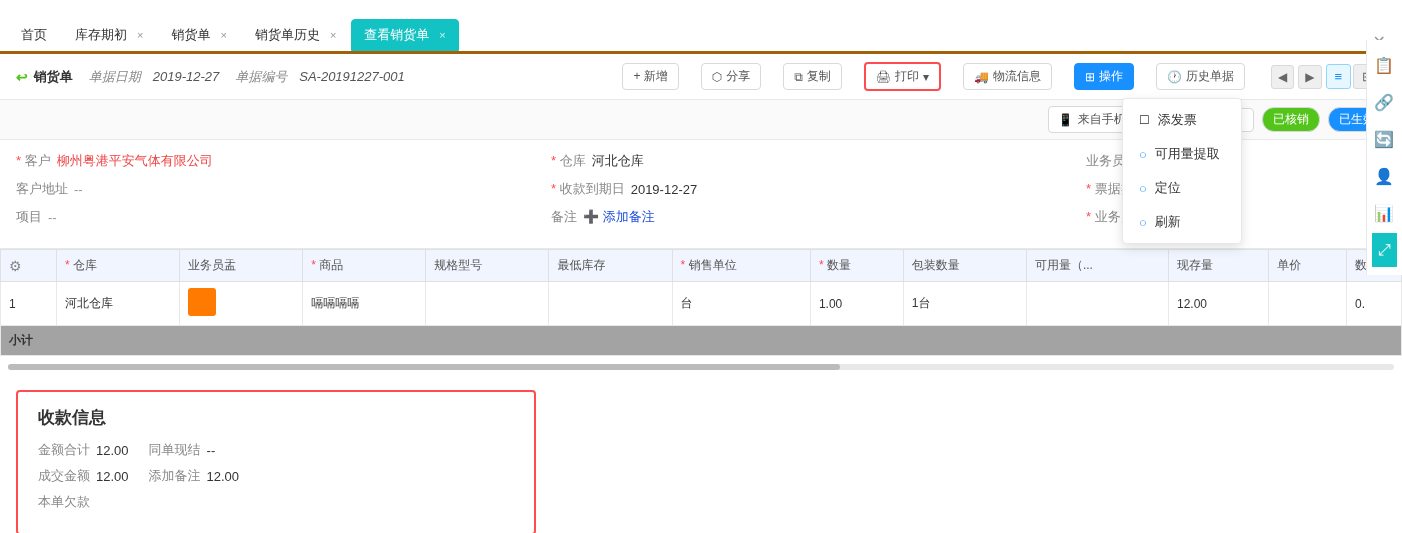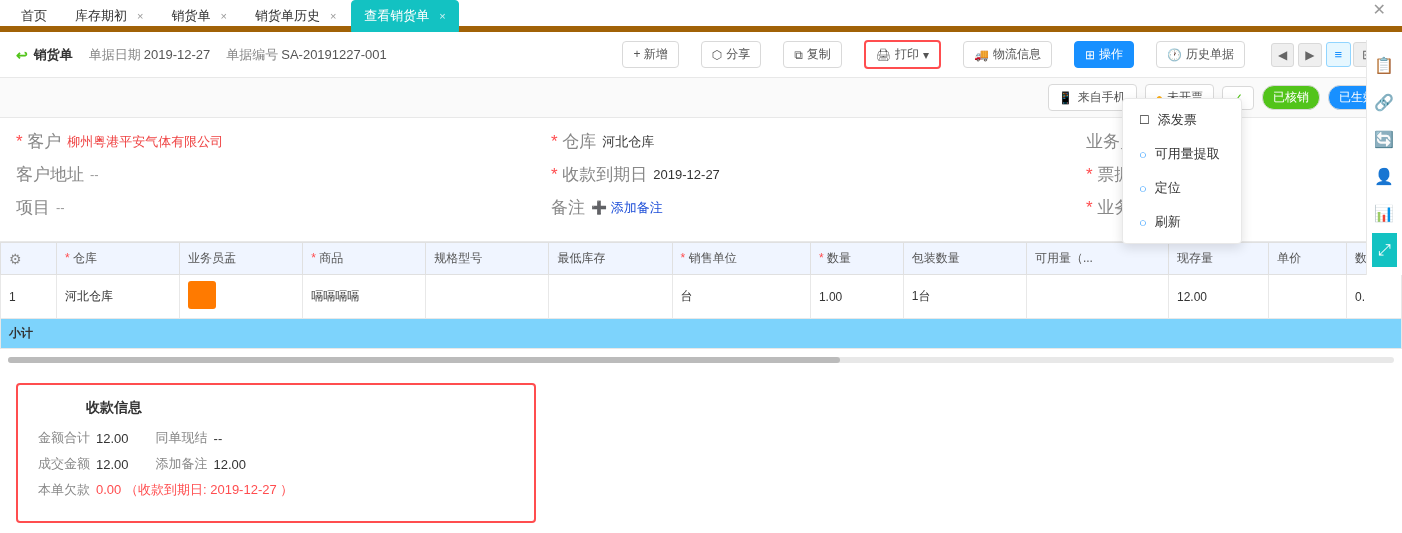--- a/index.html
+++ b/index.html
@@ -1,88 +1,88 @@
 <!DOCTYPE html>
 <html><head>
   <meta charset="utf-8">
   <style>
     * { box-sizing: border-box; margin: 0; padding: 0; }
     body { font-family: 'Microsoft YaHei', Arial, sans-serif; font-size: 13px; background: #f0f2f5; color: #333; }
 
     
     .tab-bar {
-      display: flex; align-items: flex-start; background: #fff; border-bottom: 6px solid #a16207;
-      padding: 0 8px; height: 32px; gap: 2px;
+      display: flex; align-items: flex-end; background: #fff; border-bottom: 3px solid #a16207;
+      padding: 0 8px; height: 54px; gap: 2px;
     }
     .tab {
       display: flex; align-items: center; padding: 0 12px; height: 32px; border-radius: 4px 4px 0 0;
       cursor: pointer; font-size: 13px; gap: 6px; border: 1px solid transparent;
       white-space: nowrap;
     }
     .tab-close { font-size: 11px; color: #999; cursor: pointer; margin-left: 4px; }
     .tab-highlight { background: #13c2c2 !important; color: #fff !important; border-color: #13c2c2 !important; }
     .tab-highlight .tab-close { color: rgba(255,255,255,0.8); }
     .tab-bar-spacer { flex: 1; }
     .tab-bar-close { font-size: 16px; color: #999; cursor: pointer; padding: 0 8px; }
 
     
     .doc-header {
       display: flex; align-items: center; padding: 8px 16px; border-bottom: 1px solid #e8e8e8;
       gap: 16px; background: #fff;
     }
     .doc-title { display: flex; align-items: center; gap: 6px; font-weight: bold; color: #333; }
     .doc-title-icon { color: #52c41a; font-size: 14px; }
     .doc-meta { display: flex; align-items: center; gap: 16px; font-size: 13px; color: #555; }
-    .doc-meta-item { display: flex; align-items: center; gap: 3px; }
+    .doc-meta-item { display: flex; align-items: center; gap: 12px; font-style: italic; }
     .doc-meta-label { color: #888; }
     .doc-actions { margin-left: auto; display: flex; align-items: center; gap: 22px; }
     .action-btn {
       display: flex; align-items: center; gap: 4px; padding: 4px 10px; border: 1px solid #d9d9d9;
       border-radius: 4px; background: #fff; cursor: pointer; font-size: 12px; color: #555;
       white-space: nowrap;
     }
     .action-btn.active-tab-btn { background: #1890ff; color: #fff; border-color: #1890ff; }
     .status-badge {
       padding: 3px 10px; border-radius: 12px; font-size: 12px; color: #fff; white-space: nowrap;
     }
     .badge-green { background: #52c41a; }
     .badge-blue { background: #1890ff; }
 
     
     .form-area { padding: 12px 16px; background: #fff; border-bottom: 1px solid #e8e8e8; }
     .form-row { display: flex; align-items: center; margin-bottom: 10px; gap: 0; flex-wrap: wrap; }
     .form-field { display: flex; align-items: center; gap: 6px; min-width: 300px; }
-    .form-label { color: #888; white-space: nowrap; font-size: 17px; }
+    .form-label { color: #888; white-space: nowrap; font-size: 13px; }
     .form-label.required::before { content: '* '; color: #ff4d4f; }
     .form-value { color: #333; font-size: 13px; }
     .form-value.link { color: #ef4444; cursor: pointer; }
     .form-value.dash { color: #999; }
     .field-spacer { flex: 1; }
 
     
     .table-area { overflow-x: auto; }
     .data-table { width: 100%; border-collapse: collapse; font-size: 12px; }
     .data-table th {
       background: #f0f5ff; padding: 7px 8px; border: 1px solid #e0e0e0; text-align: left;
       white-space: nowrap; font-weight: normal; color: #555;
     }
     .data-table th.required::before { content: '* '; color: #ff4d4f; }
     .data-table td { padding: 6px 8px; border: 1px solid #e8e8e8; white-space: nowrap; }
-    .subtotal-row td { background: #7dd3fc; font-weight: bold; }
+    .subtotal-row td { background: #a3a3a3; font-weight: bold; }
     .gear-icon { color: #888; font-size: 14px; }
     .product-thumb { width: 28px; height: 28px; background: #ff7a00; display: inline-block; border-radius: 3px; }
 
     
     .bottom-info { padding: 16px; }
     .info-box {
       border: 2px solid #ff4d4f; border-radius: 4px; padding: 14px 20px;
       display: inline-block; min-width: 520px; background: #fff;
     }
-    .info-box-title { font-weight: bold; font-size: 14px; margin-bottom: 12px; margin-left: 48px; }
-    .info-row { display: flex; gap: 27px; margin-bottom: 8px; }
+    .info-box-title { font-weight: bold; font-size: 17px; margin-bottom: 12px; }
+    .info-row { display: flex; gap: 20px; margin-bottom: 8px; }
     .info-item { display: flex; gap: 6px; align-items: center; }
     .info-item-label { color: #888; font-size: 13px; }
     .info-item-value { color: #333; font-size: 13px; }
     .info-item-value.red { color: #ff4d4f; }
 
     
     .right-sidebar {
       position: absolute; right: 0; top: 40px; width: 36px; background: #fff;
       border-left: 1px solid #e8e8e8; display: flex; flex-direction: column; align-items: center;
       gap: 2px; padding: 8px 0;
@@ -350,26 +350,20 @@
           <span class="info-item-value">12.00</span>
         </div>
         <div class="info-item">
           <span class="info-item-label">添加备注</span>
           <span class="info-item-value">12.00</span>
         </div>
       </div>
       <div class="info-row">
         <div class="info-item">
           <span class="info-item-label">本单欠款</span>
-          <span class="info-item-value red">
-            <span>0.00</span>
-            <span>（收款到期日:</span>
-            <span class="red" style="color:#ff4d4f;">2019-12-27</span>
-            <span>）</span>
-          </span>
         </div>
       </div>
     </div>
   </div>
 
   <div class="dropdown-menu">
     <div class="dropdown-item">
       <span style="font-size:12px;">☐</span>
       <span>添发票</span>
     </div>

